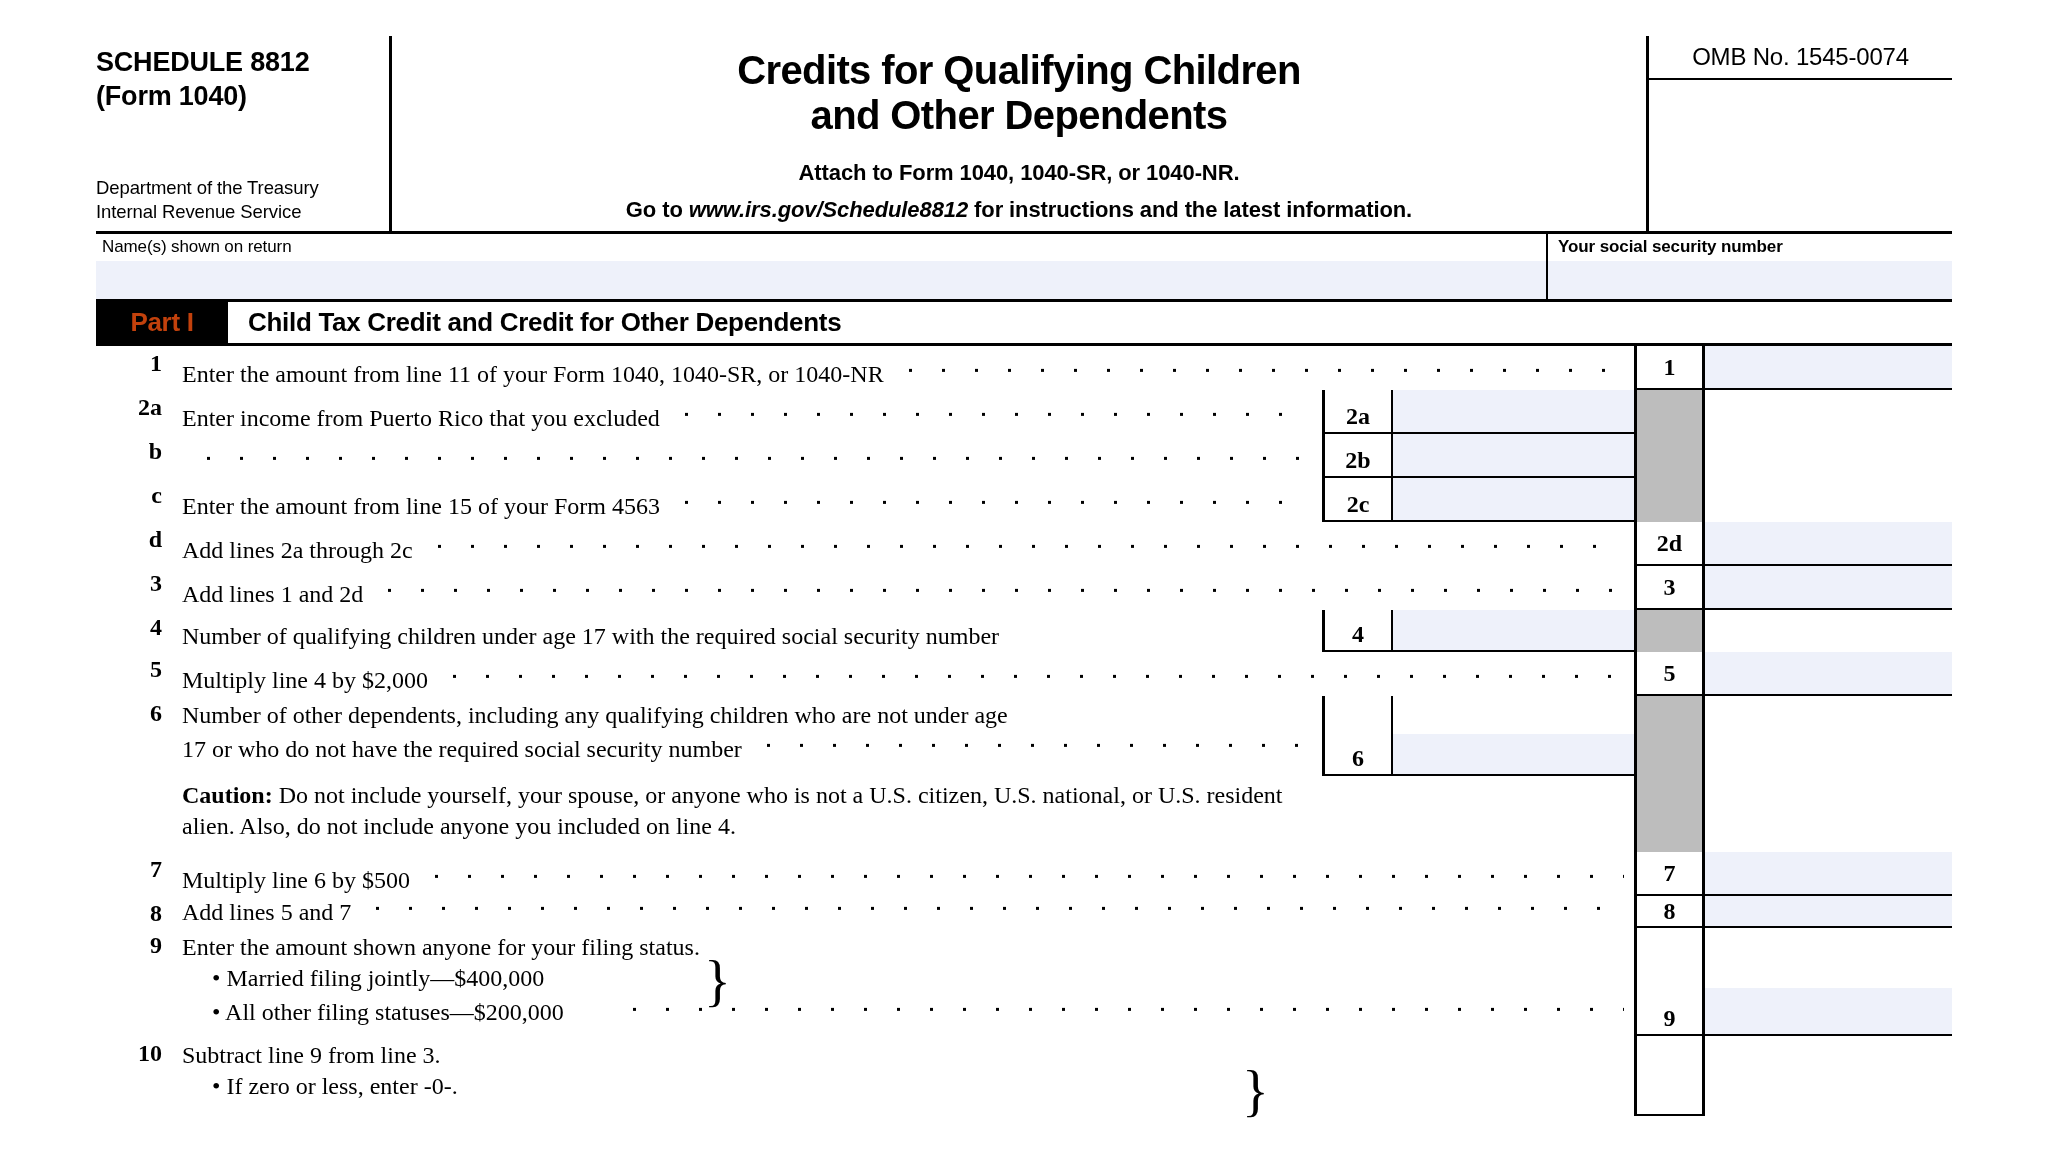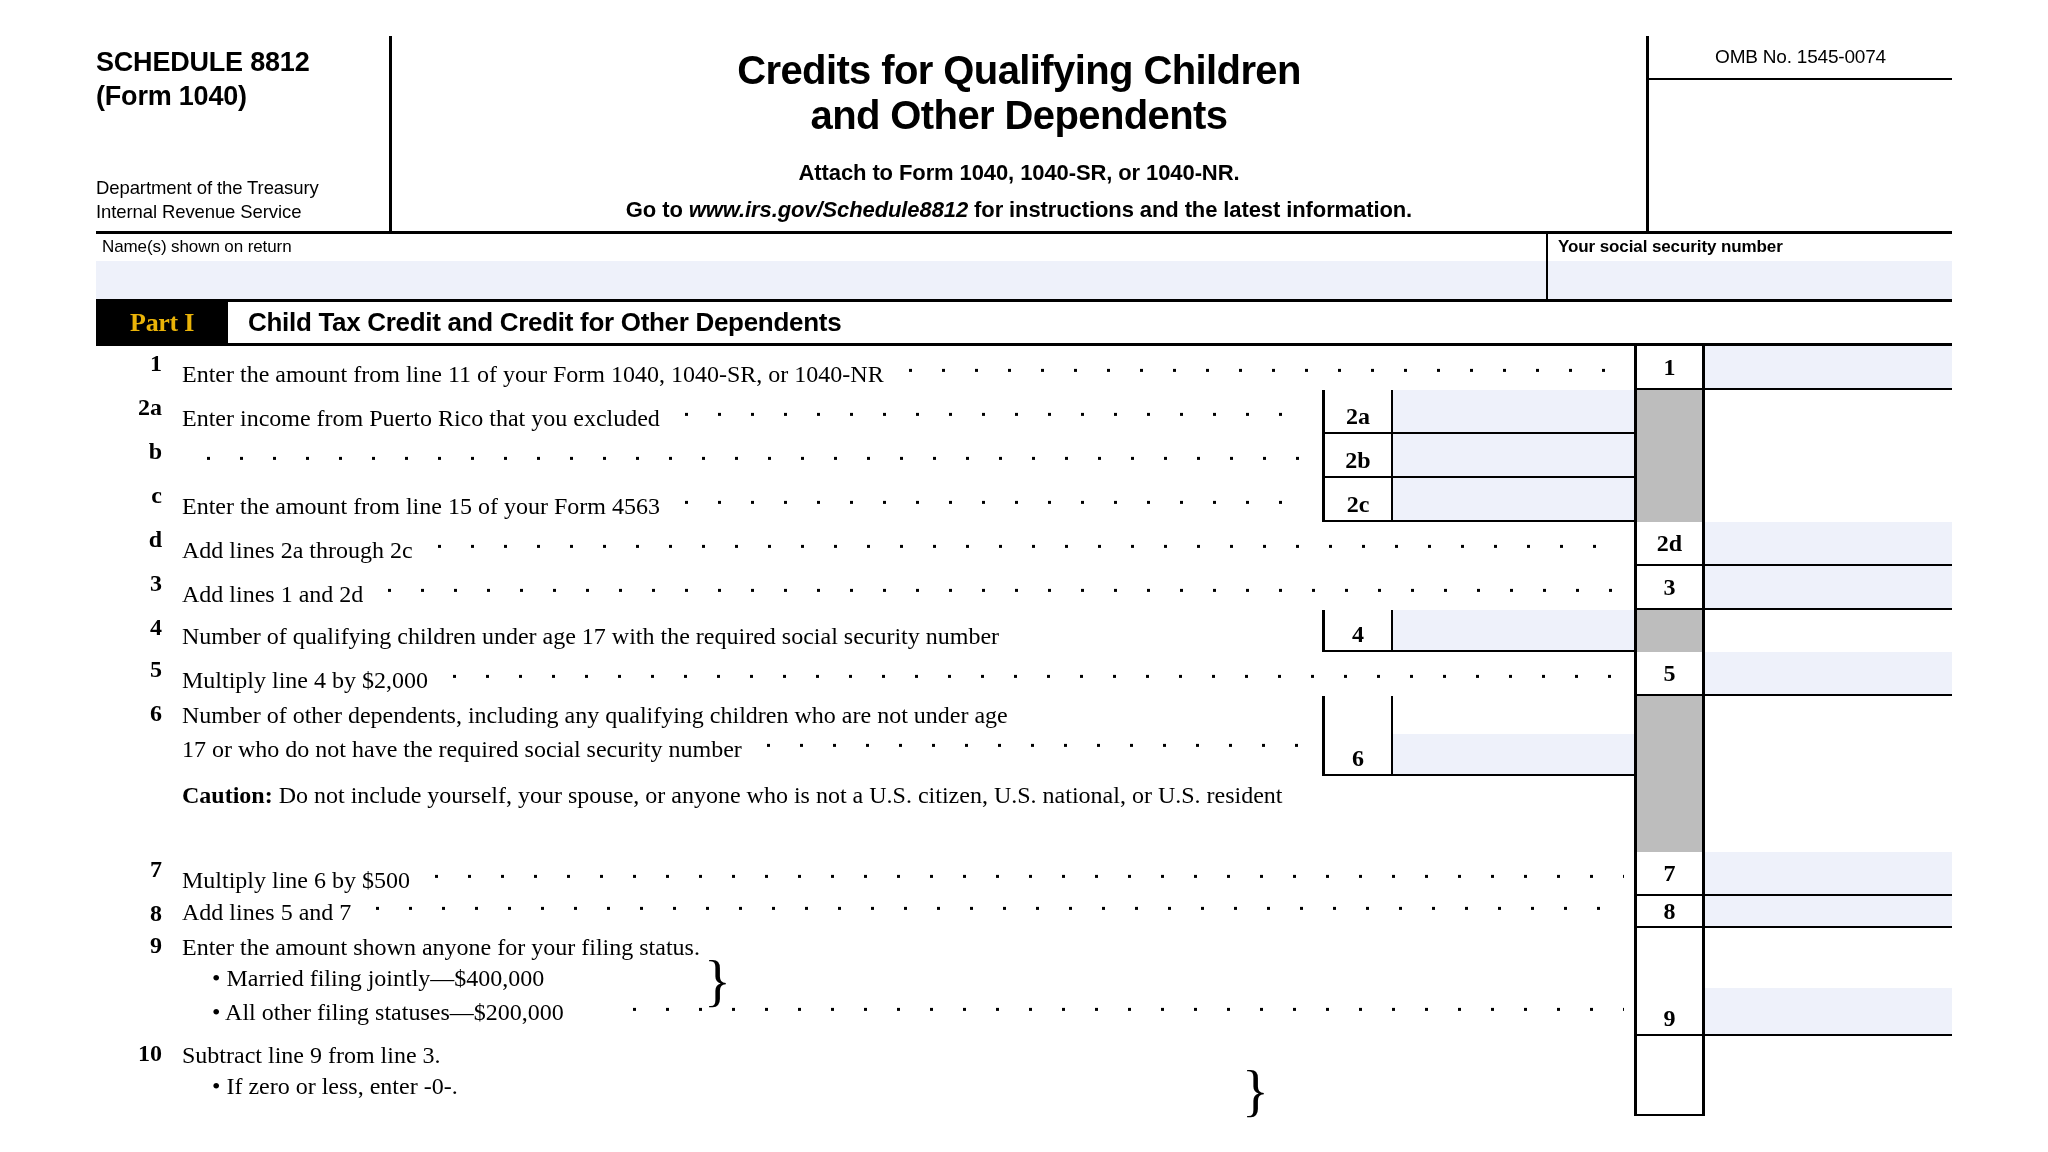--- a/index.html
+++ b/index.html
@@ -104,21 +104,21 @@
     box-sizing: border-box;
     display: flex;
     flex-direction: column;
   }
   .omb {
     height: 44px;
     flex: 0 0 44px;
     border-bottom: 2px solid #000;
     box-sizing: border-box;
     font-family: "Liberation Sans", "DejaVu Sans", sans-serif;
-    font-size: 19px;
+    font-size: 24px;
     display: flex;
     align-items: center;
     justify-content: center;
     letter-spacing: -0.2px;
   }
   .yearbox {
     flex: 1 1 auto;
     display: flex;
     flex-direction: column;
     align-items: center;
@@ -188,22 +188,22 @@
   
   .partbar {
     display: flex;
     align-items: stretch;
     height: 44px;
     border-bottom: 3px solid #000;
     box-sizing: border-box;
   }
   .parttag {
     background: #000;
-    color: #eab308;
-    font-family: Liberation Serif, serif;
+    color: #c2410c;
+    font-family: Liberation Sans, sans-serif;
     font-weight: bold;
     font-size: 26px;
     display: flex;
     align-items: center;
     justify-content: center;
     width: 132px;
     flex: 0 0 132px;
     letter-spacing: -0.3px;
   }
   .parttitle {
@@ -518,20 +518,21 @@
           <div class="mfill"></div>
         </div>
         <div class="gray"></div>
         <div class="amt empty"></div>
       </div>
 
       <div class="row" style="height:76px;">
         <div class="num"></div>
         <div class="desc caution" style="display:block;">
           <div><span class="b">Caution:</span> <span>Do not include yourself, your spouse, or anyone who is not a U.S. citizen, U.S. national, or U.S. resident</span></div>
+          <div>alien. Also, do not include anyone you included on line 4.</div>
         </div>
         <div class="gray" style="margin-left:312px;"></div>
         <div class="amt empty"></div>
       </div>
 
       <div class="row" style="height:44px;">
         <div class="num">7</div>
         <div class="desc line-flex">
           <span class="txt">Multiply line 6 by $500</span>
           <span class="dots"></span>

